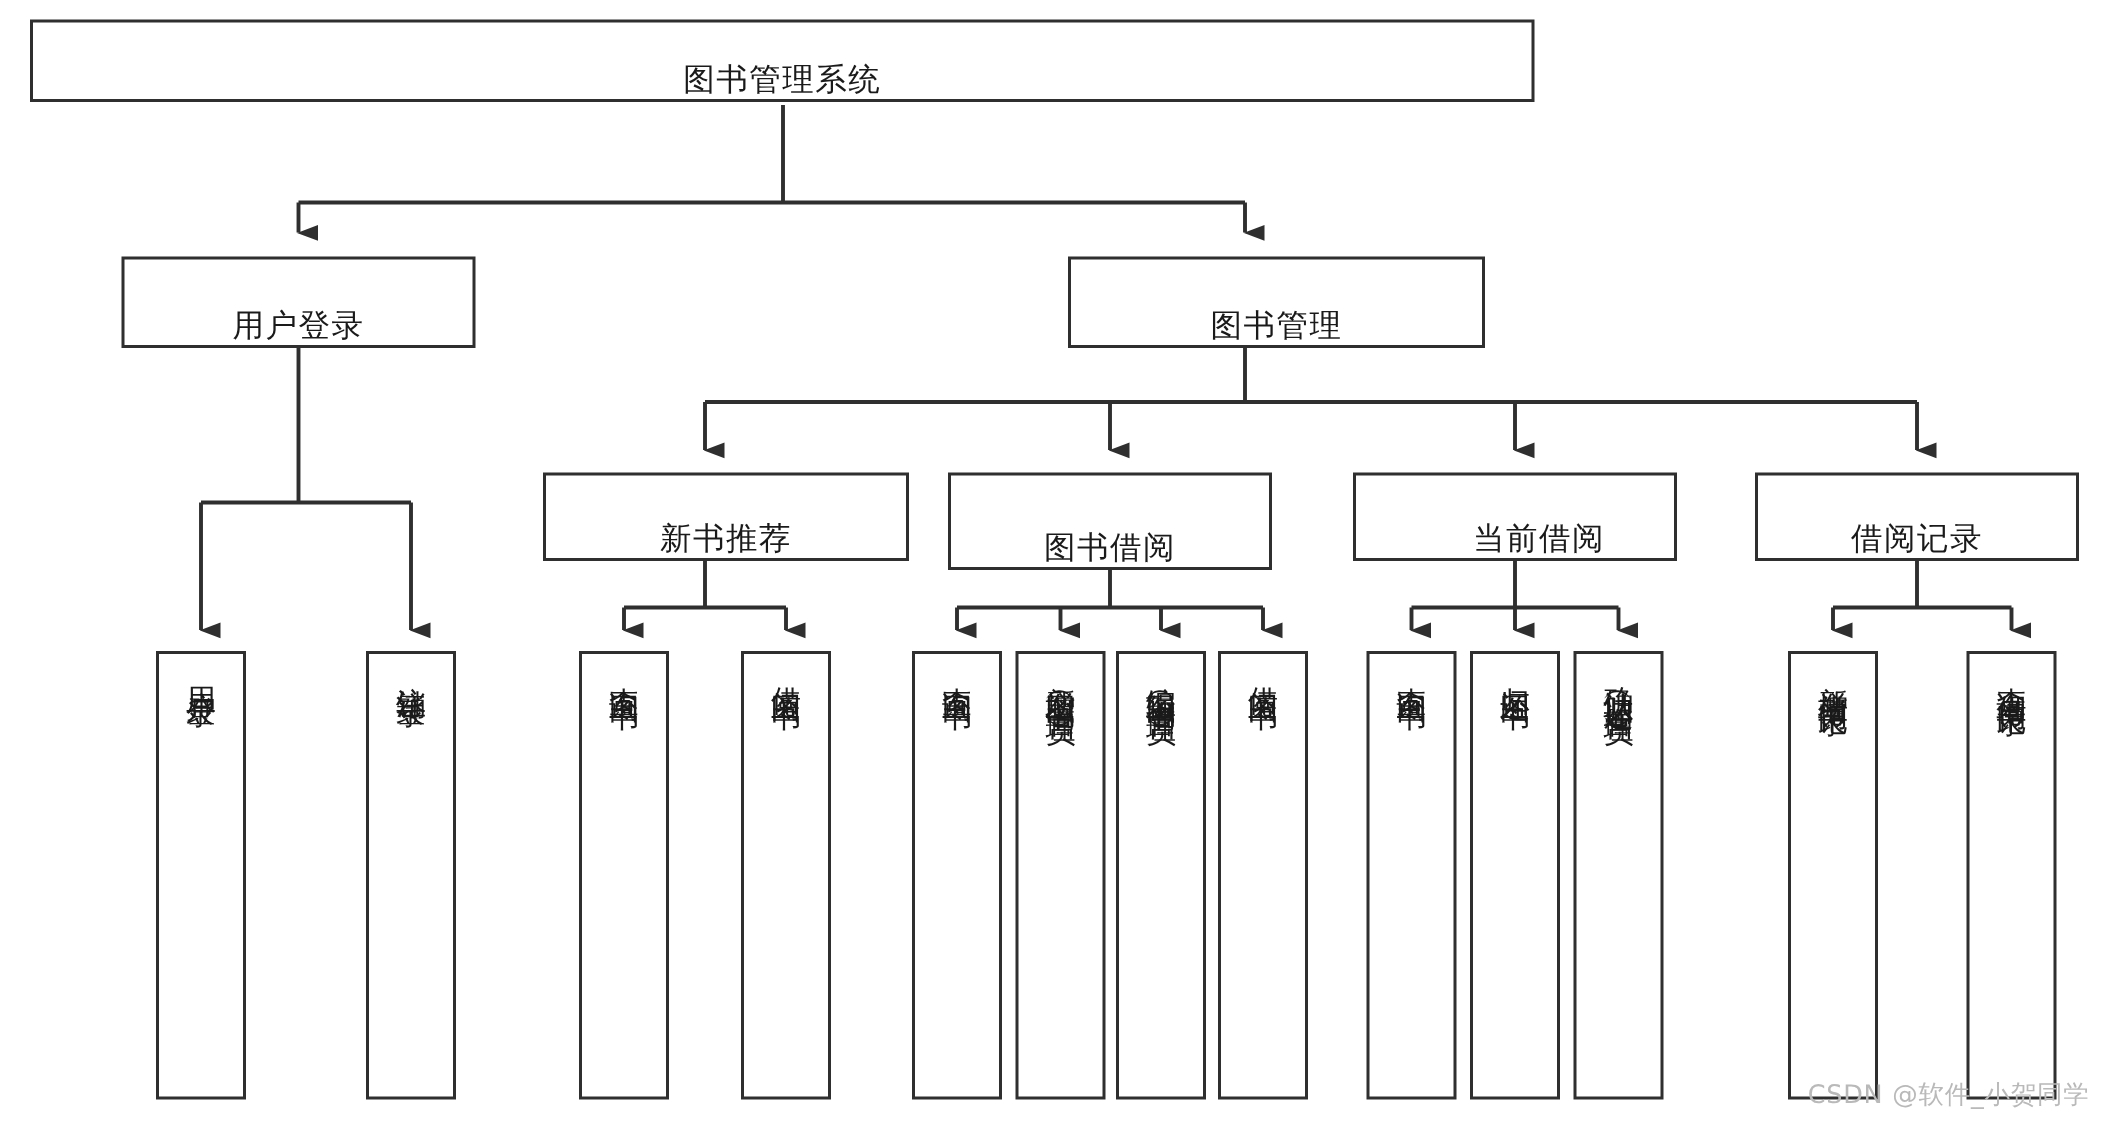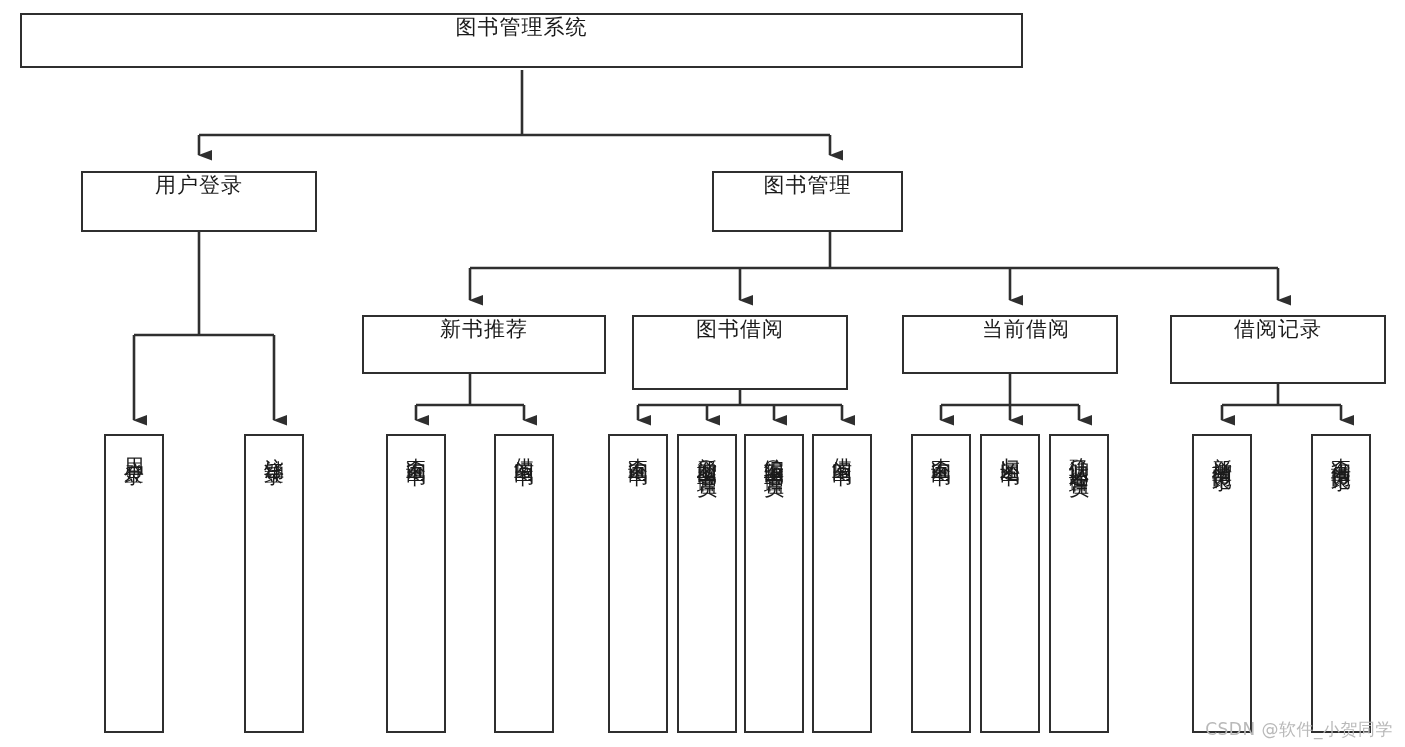--- a/index.html
+++ b/index.html
@@ -24,21 +24,21 @@
     width: 1405px;
     height: 747px;
     pointer-events: none;
   }
   .node {
     position: absolute;
     box-sizing: border-box;
     background: #ffffff;
     border: 2px solid #2f2f2f;
     display: flex;
-    align-items: flex-start;
+    align-items: flex-end;
     justify-content: center;
     color: #1a1a1a;
   }
   .node.horiz {
     font-size: 21px;
     letter-spacing: 1px;
     line-height: 1.2;
   }
   .node.vert {
     align-items: flex-start;
@@ -121,37 +121,37 @@
   </svg>
 
   <div class="node horiz" style="left:20px; top:13px; width:1003px; height:55px;">
     <span>图书管理系统</span>
   </div>
 
   <div class="node horiz" style="left:81px; top:171px; width:236px; height:61px;">
     <span>用户登录</span>
   </div>
 
-  <div class="node horiz" style="left:712px; top:171px; width:191px; height:61px;">
+  <div class="node horiz" style="left:712px; top:171px; width:278px; height:61px;">
     <span>图书管理</span>
   </div>
 
   <div class="node horiz" style="left:362px; top:315px; width:244px; height:59px;">
     <span>新书推荐</span>
   </div>
 
-  <div class="node horiz" style="left:632px; top:315px; width:216px; height:75px;">
+  <div class="node horiz" style="left:632px; top:315px; width:216px; height:65px;">
     <span>图书借阅</span>
   </div>
 
   <div class="node horiz" style="left:902px; top:315px; width:216px; height:59px;padding-left:32px;">
     <span>当前借阅</span>
   </div>
 
-  <div class="node horiz" style="left:1170px; top:315px; width:216px; height:69px;">
+  <div class="node horiz" style="left:1170px; top:315px; width:216px; height:59px;">
     <span>借阅记录</span>
   </div>
 
   <div class="node vert" style="left:104px; top:434px; width:60px; height:299px;">
     <span class="vlabel">用户登录</span>
   </div>
 
   <div class="node vert" style="left:244px; top:434px; width:60px; height:299px;">
     <span class="vlabel">注销登录</span>
   </div>

